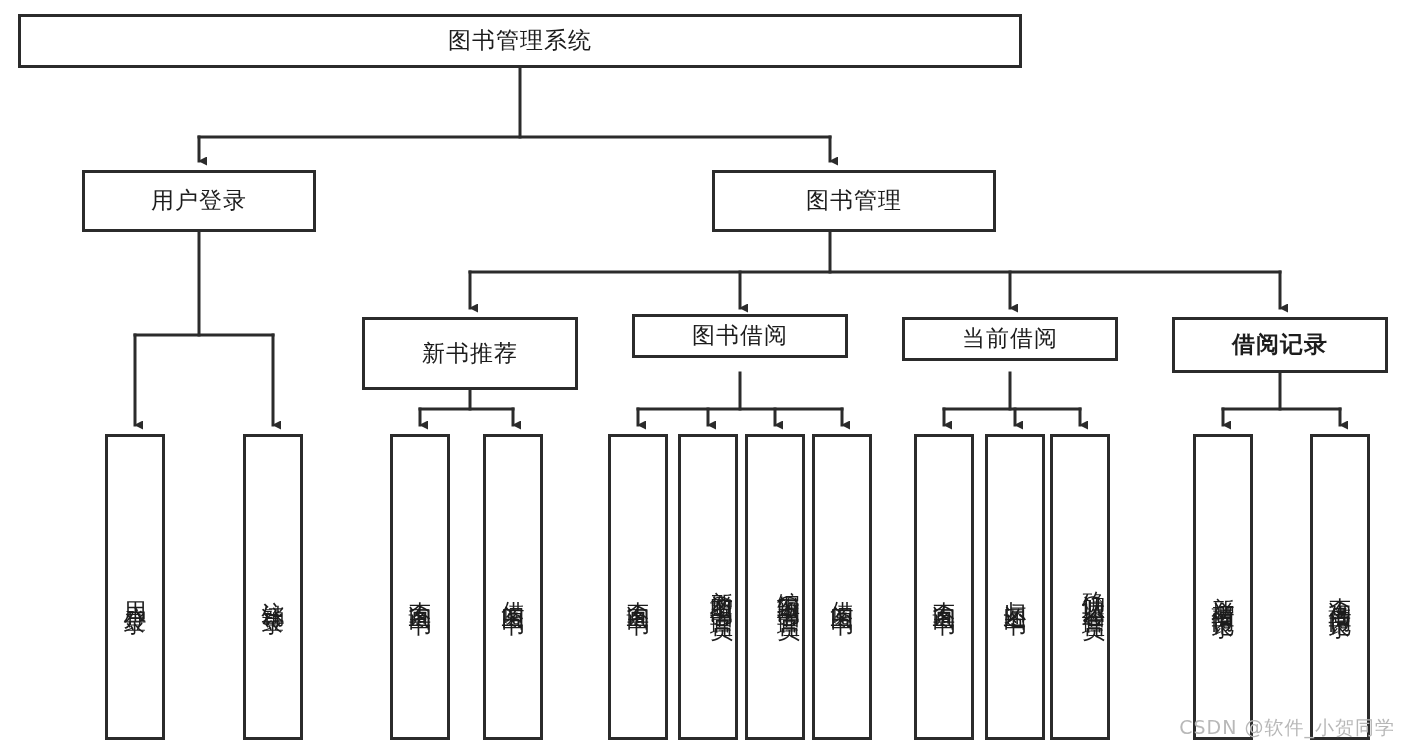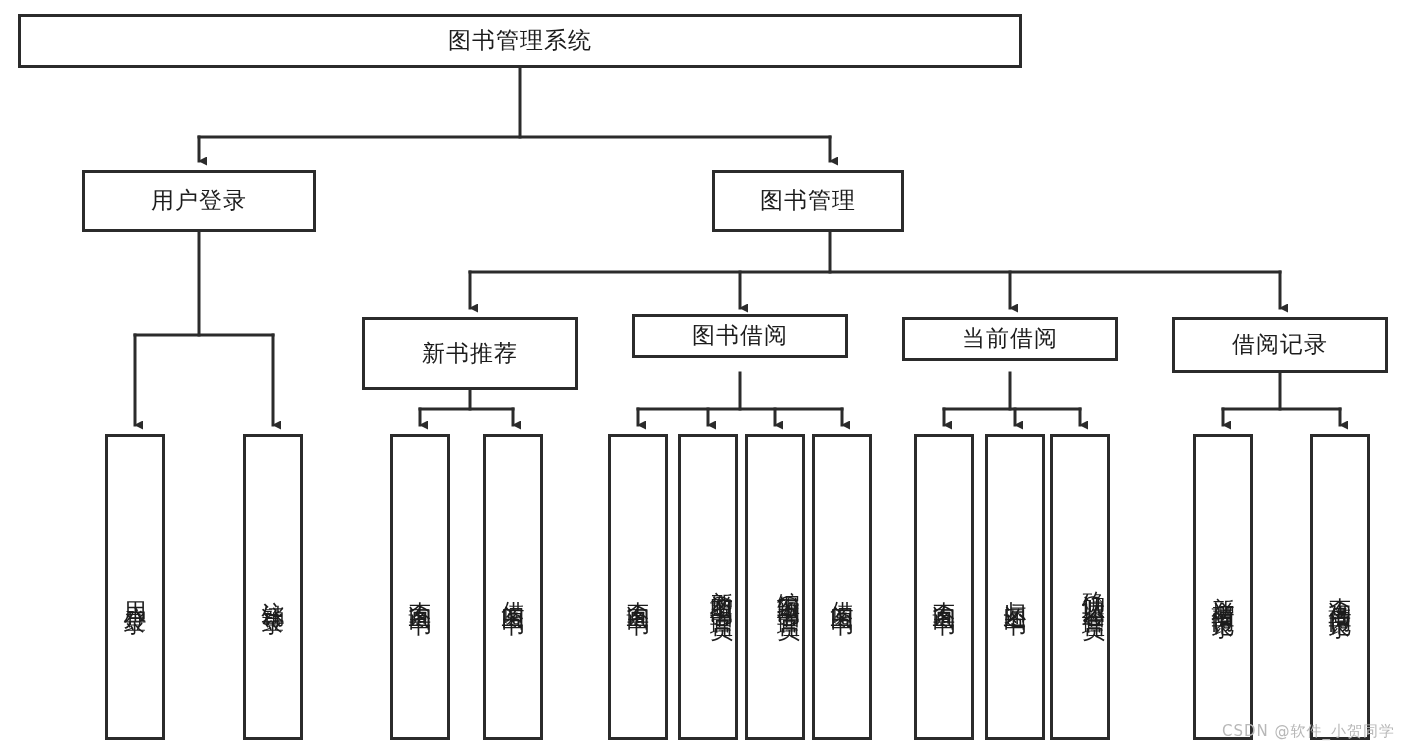--- a/index.html
+++ b/index.html
@@ -53,21 +53,21 @@
     white-space:nowrap;
     overflow:hidden;
   }
   .node.leaf.centered{
     align-items:center;
   }
   .watermark{
     position:absolute;
     right:10px;
     bottom:6px;
-    font-size:15px;
+    font-size:19px;
     color:#b8b8b8;
     letter-spacing:1px;
     z-index:5;
     white-space:nowrap;
     font-family:"DejaVu Sans","Liberation Sans",sans-serif;
   }
 </style>
 </head>
 <body>
 
@@ -119,26 +119,26 @@
       <path d="M1280,373 L1280,409"></path>
       <path d="M1223,409 L1340,409"></path>
       <path d="M1223,409 L1223,425" marker-end="url(#arrow)"></path>
       <path d="M1340,409 L1340,425" marker-end="url(#arrow)"></path>
     </g>
   </svg>
 
   <div class="node horiz root" style="left: 18px; top: 14px; width: 1004px; height: 54px;">图书管理系统</div>
 
   <div class="node horiz" style="left: 82px; top: 170px; width: 234px; height: 62px;">用户登录</div>
-  <div class="node horiz" style="left: 712px; top: 170px; width: 192px; height: 62px;">图书管理</div>
+  <div class="node horiz" style="left: 712px; top: 170px; width: 284px; height: 62px;">图书管理</div>
 
   <div class="node horiz" style="left: 362px; top: 317px; width: 216px; height: 73px;">新书推荐</div>
   <div class="node horiz" style="left: 632px; top: 314px; width: 216px; height: 44px;">图书借阅</div>
   <div class="node horiz" style="left: 902px; top: 317px; width: 216px; height: 44px;">当前借阅</div>
-  <div class="node horiz" style="left: 1172px; top: 317px; width: 216px; height: 56px;">借阅记录</div>
+  <div class="node horiz" style="left: 1172px; top: 317px; width: 216px; height: 56px; font-weight: bold;">借阅记录</div>
 
   <div class="node leaf centered" style="left: 105px; top: 434px; width: 60px; height: 306px;">用户登录</div>
   <div class="node leaf centered" style="left: 243px; top: 434px; width: 60px; height: 306px;">注销登录</div>
   <div class="node leaf centered" style="left: 390px; top: 434px; width: 60px; height: 306px;">查询图书</div>
   <div class="node leaf centered" style="left: 483px; top: 434px; width: 60px; height: 306px;">借阅图书</div>
   <div class="node leaf centered" style="left: 608px; top: 434px; width: 60px; height: 306px;">查询图书</div>
   <div class="node leaf" style="left: 678px; top: 434px; width: 60px; height: 306px;">新增图书（管理员）</div>
   <div class="node leaf" style="left: 745px; top: 434px; width: 60px; height: 306px;">编辑图书（管理员）</div>
   <div class="node leaf centered" style="left: 812px; top: 434px; width: 60px; height: 306px;">借阅图书</div>
   <div class="node leaf centered" style="left: 914px; top: 434px; width: 60px; height: 306px;">查询图书</div>

